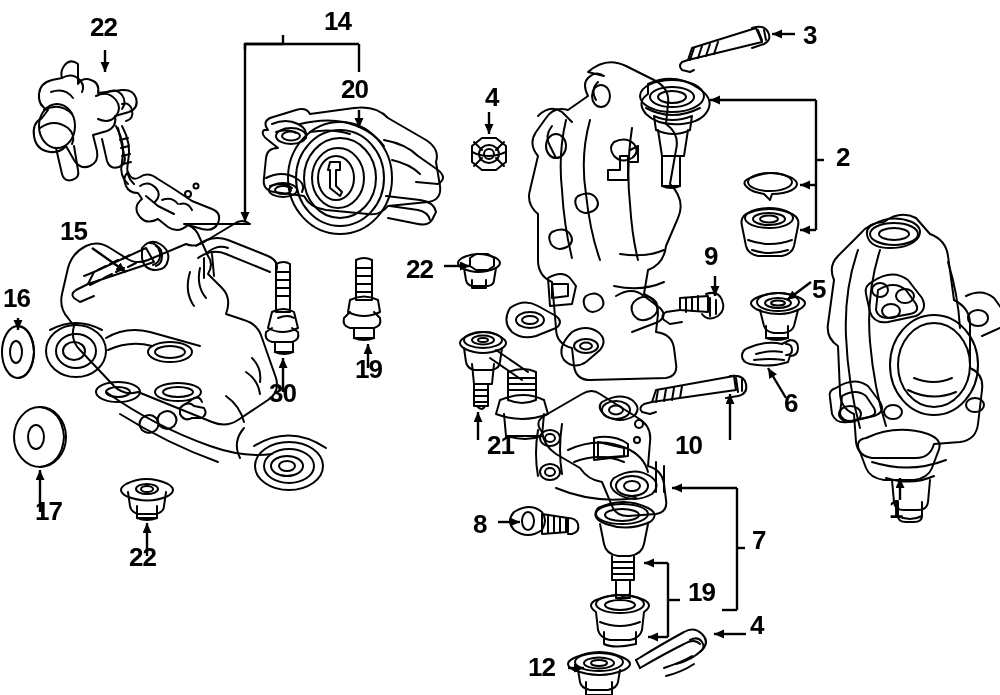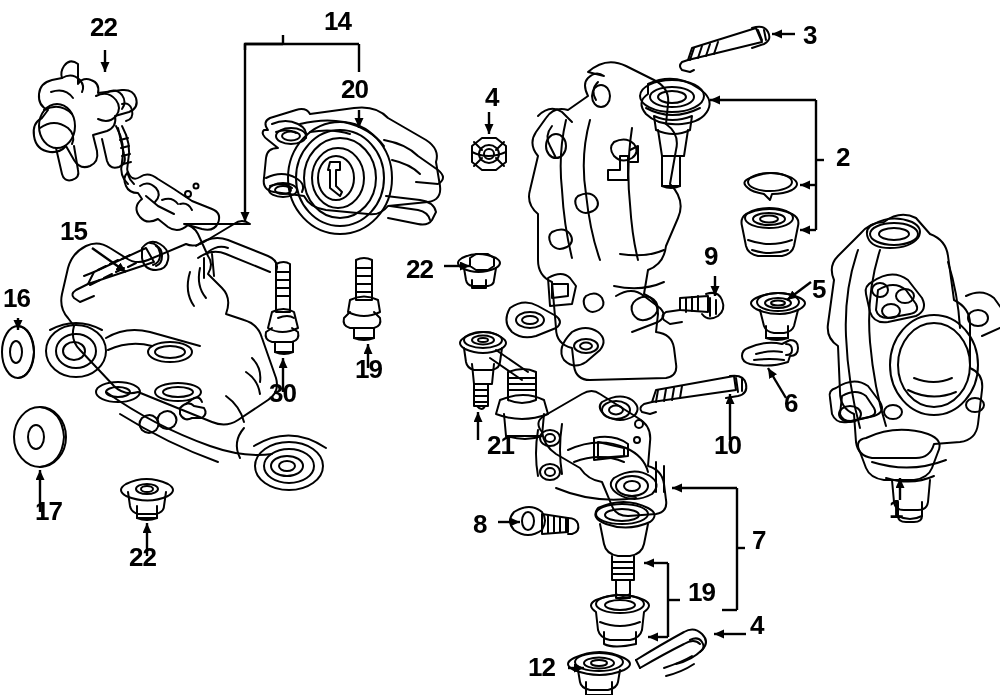--- a/index.html
+++ b/index.html
@@ -545,21 +545,21 @@
 <div class="callout" style="left:836px;top:140px;">2</div>
 <div class="callout" style="left:60px;top:214px;">15</div>
 <div class="callout" style="left:3px;top:281px;">16</div>
 <div class="callout" style="left:406px;top:252px;">22</div>
 <div class="callout" style="left:704px;top:239px;">9</div>
 <div class="callout" style="left:812px;top:272px;">5</div>
 <div class="callout" style="left:784px;top:386px;">6</div>
 <div class="callout" style="left:269px;top:376px;">30</div>
 <div class="callout" style="left:355px;top:352px;">19</div>
 <div class="callout" style="left:463px;top:428px;margin-left:24px;">21</div>
-<div class="callout" style="left:714px;top:428px;">10</div>
+<div class="callout" style="left:675px;top:428px;">10</div>
 <div class="callout" style="left:35px;top:494px;">17</div>
 <div class="callout" style="left:129px;top:540px;">22</div>
 <div class="callout" style="left:473px;top:507px;">8</div>
 <div class="callout" style="left:752px;top:523px;">7</div>
 <div class="callout" style="left:889px;top:492px;">1</div>
 <div class="callout" style="left:688px;top:575px;">19</div>
 <div class="callout" style="left:750px;top:608px;">4</div>
 <div class="callout" style="left:528px;top:650px;text-align:right;">12</div>
 
 </div>

